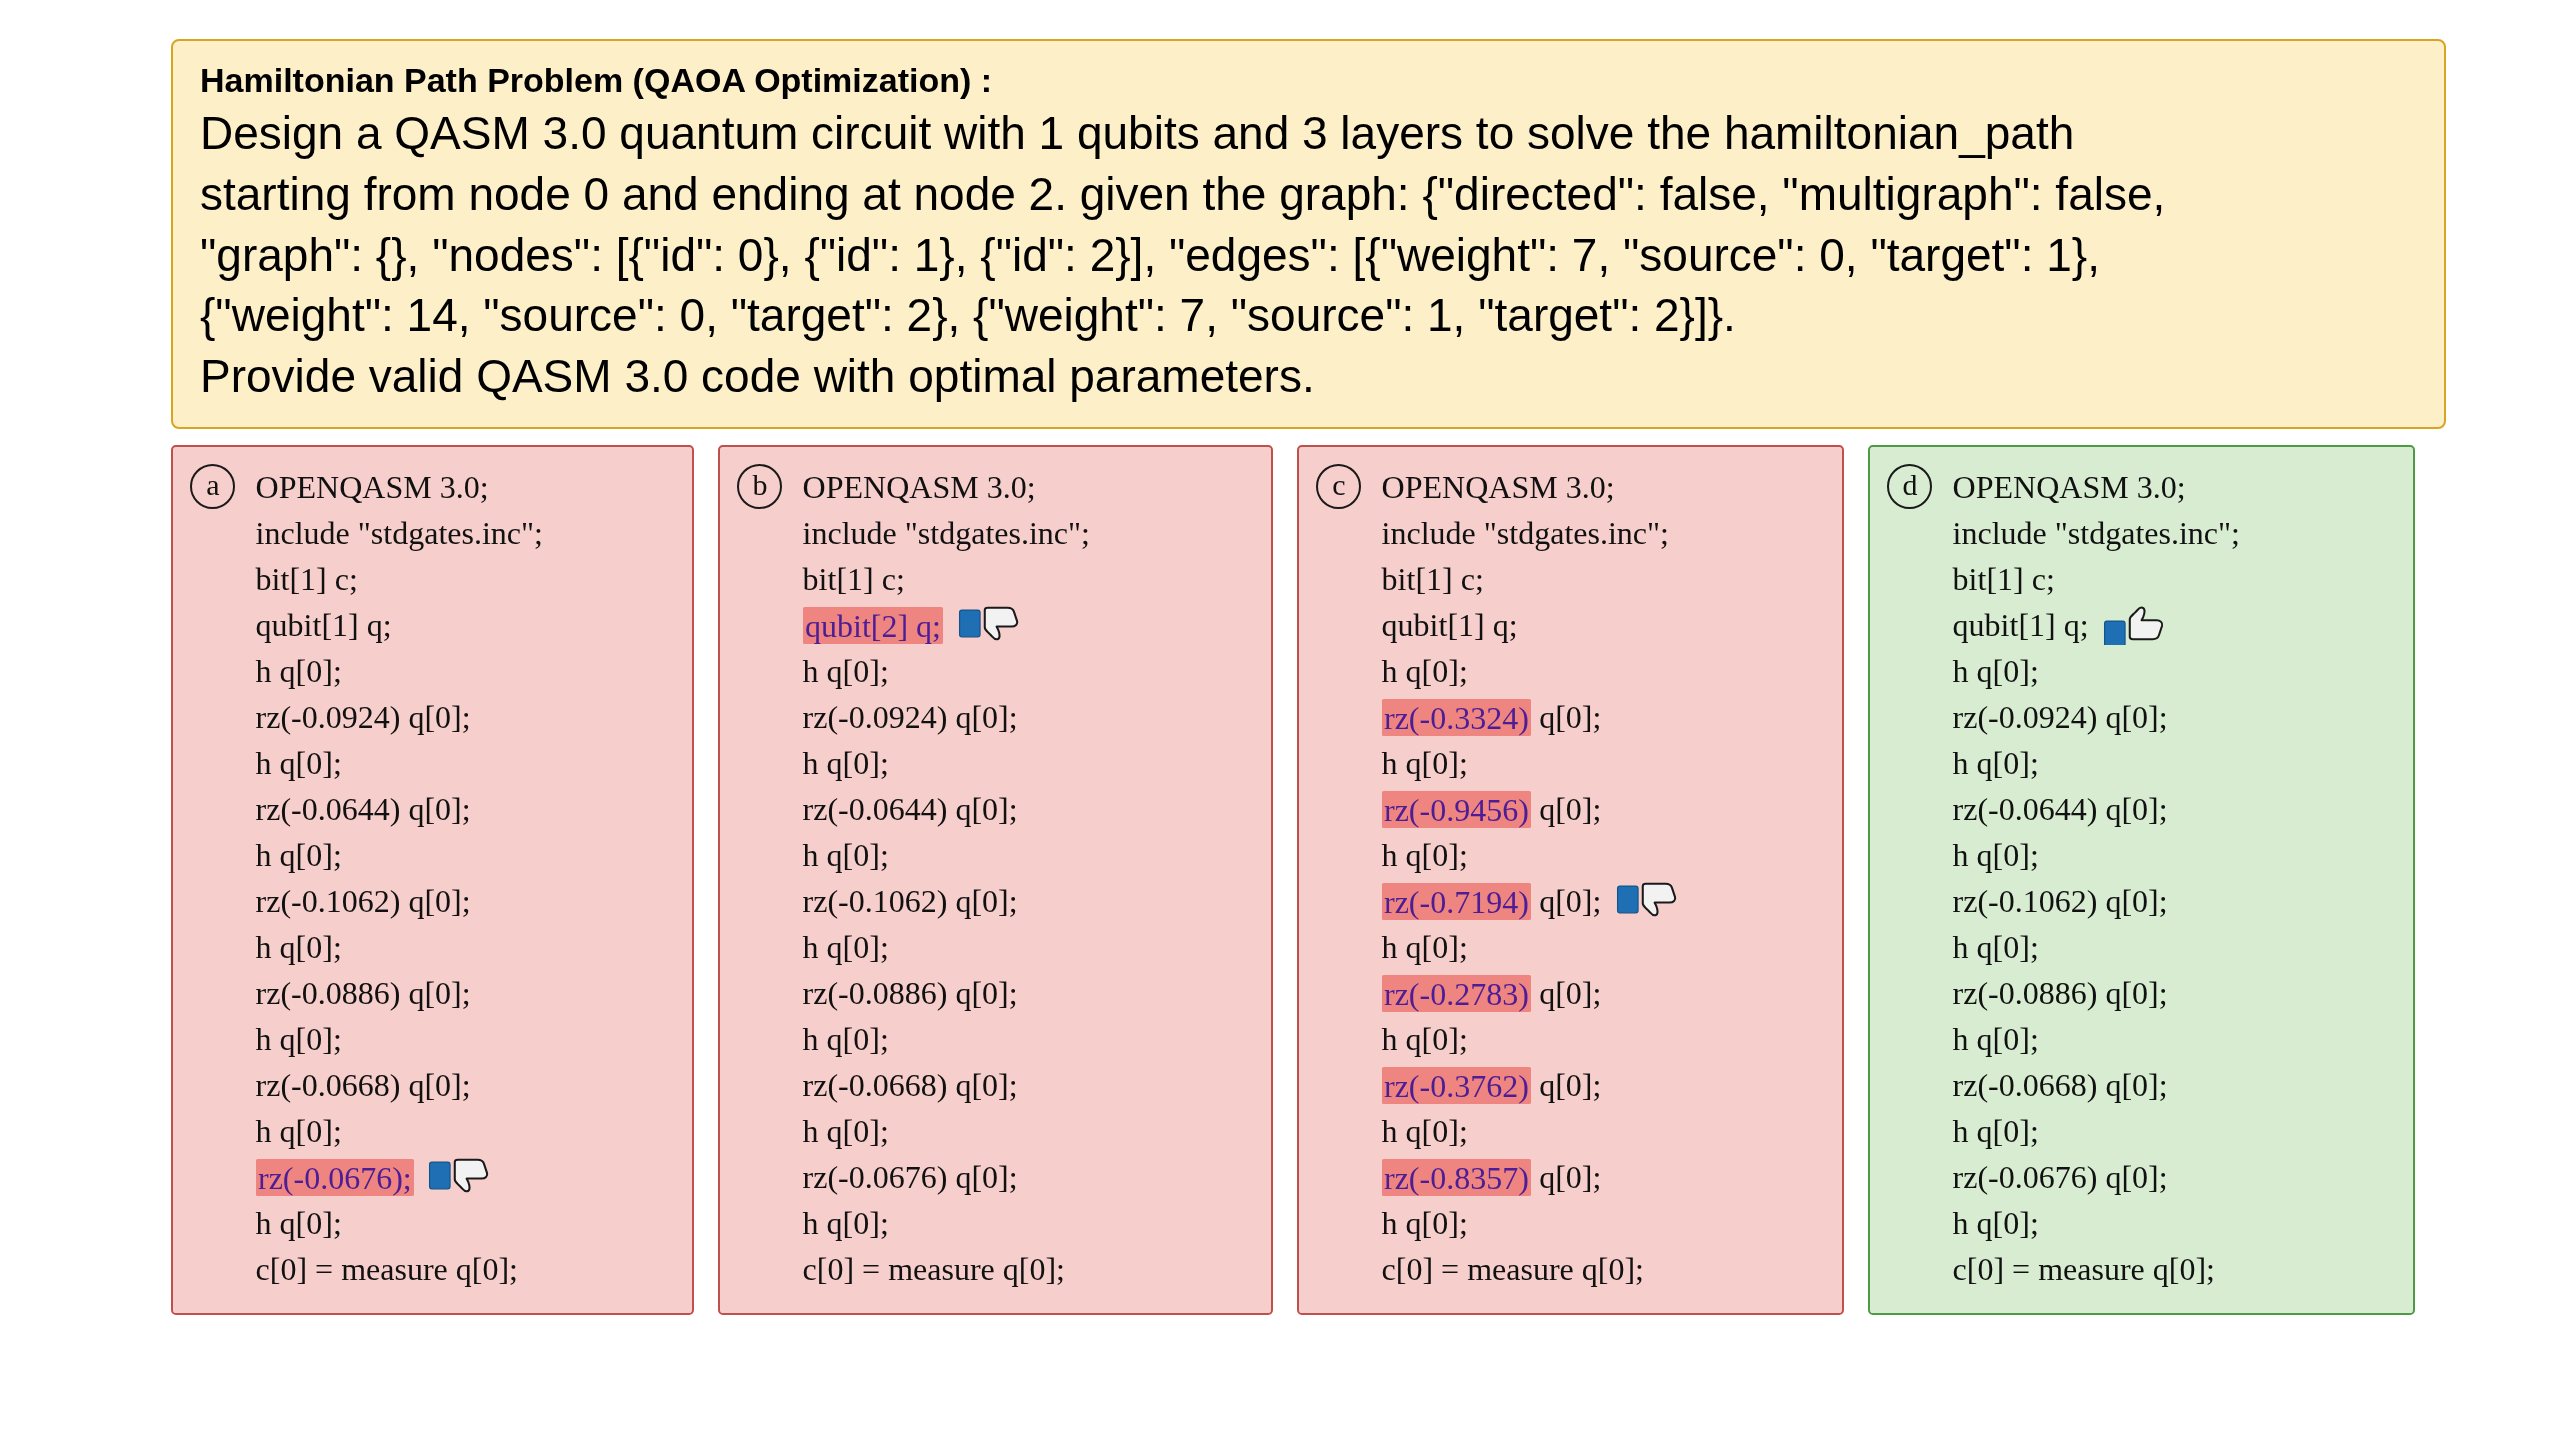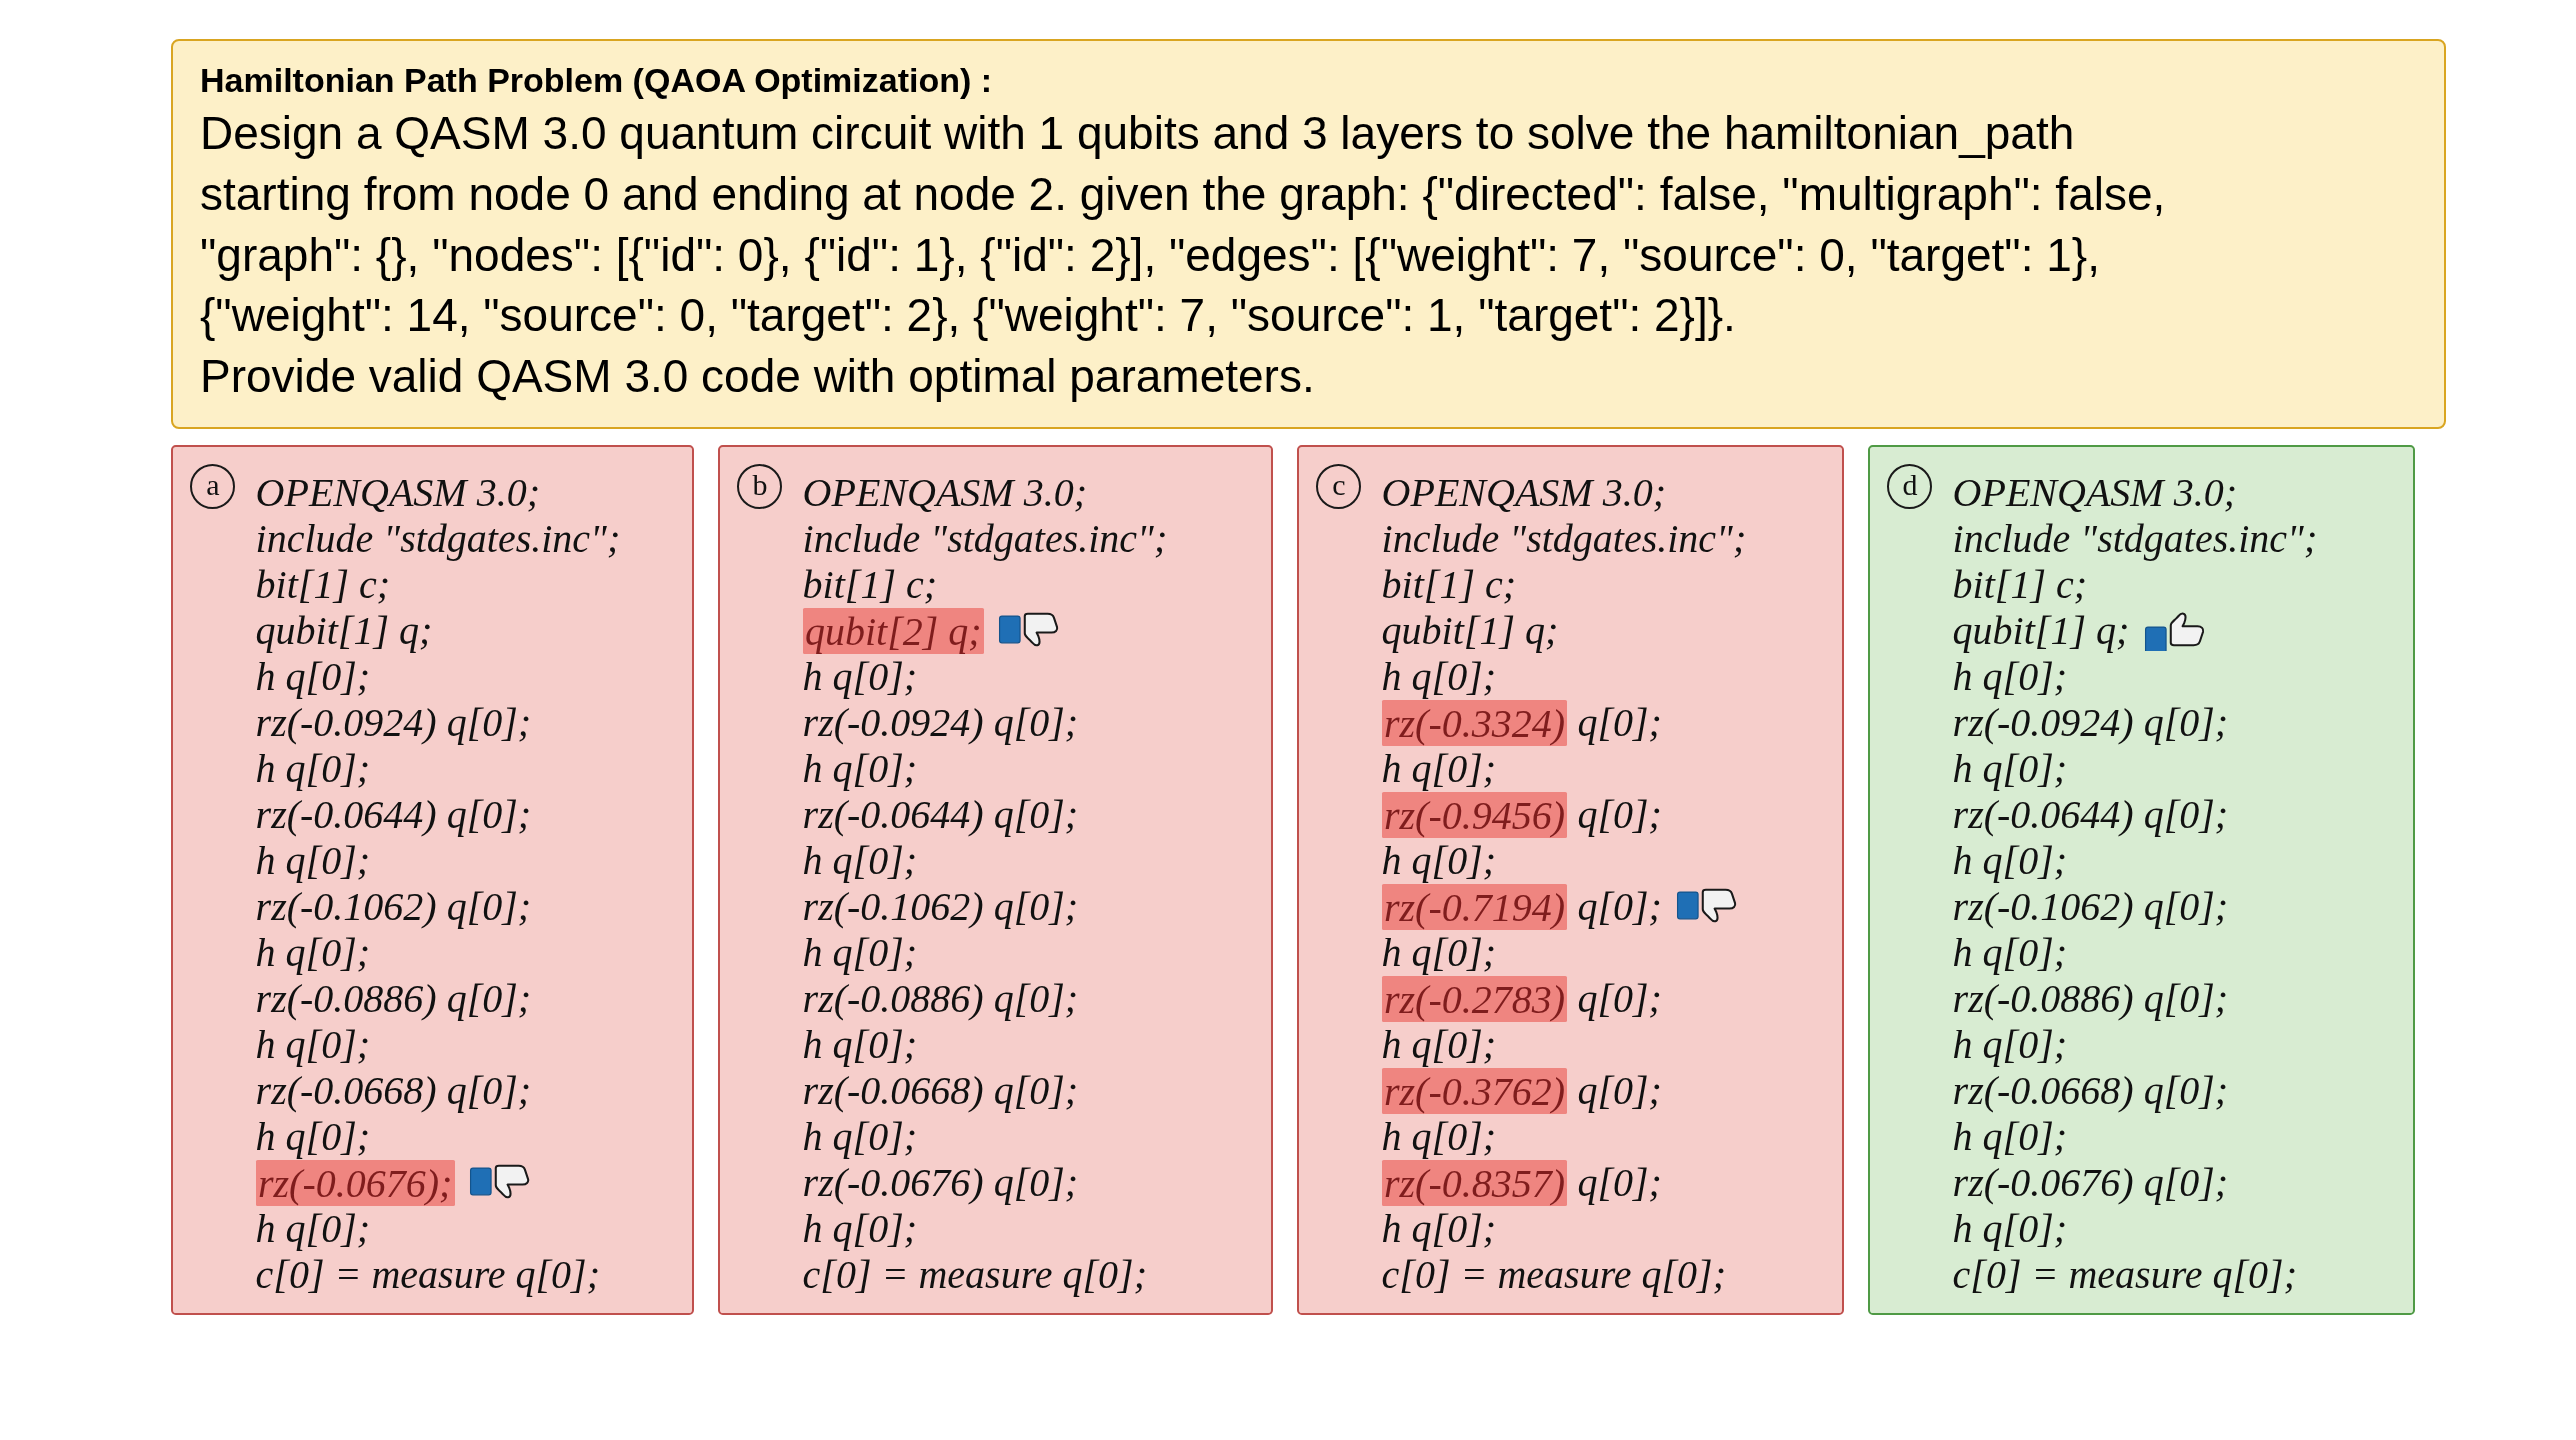--- a/index.html
+++ b/index.html
@@ -88,38 +88,37 @@
     background: transparent;
     font-family: "Liberation Serif", serif;
     font-size: 30px;
     line-height: 38px;
     text-align: center;
     color: #111111;
   }
 
   .code {
     font-family: "Liberation Serif", serif;
-    font-size: 40px;
+    font-size: 32px;
     line-height: 1.46;
     color: #111111;
     white-space: pre;
     padding-left: 62px;
-    font-style: italic;
   }
   .code .ln {
     display: block;
     position: relative;
     height: 46px;
   }
   .code .ln:first-child {
     
   }
   mark.hl {
     background: #ef8580;
-    color: #7f1d1d;
+    color: #4c1d95;
     padding: 0.8px 2.4px;
     border-radius: 1.6px;
   }
 
   
   .thumb {
     display: inline-block;
     vertical-align: middle;
     margin-left: 14.3px;
     position: relative;

